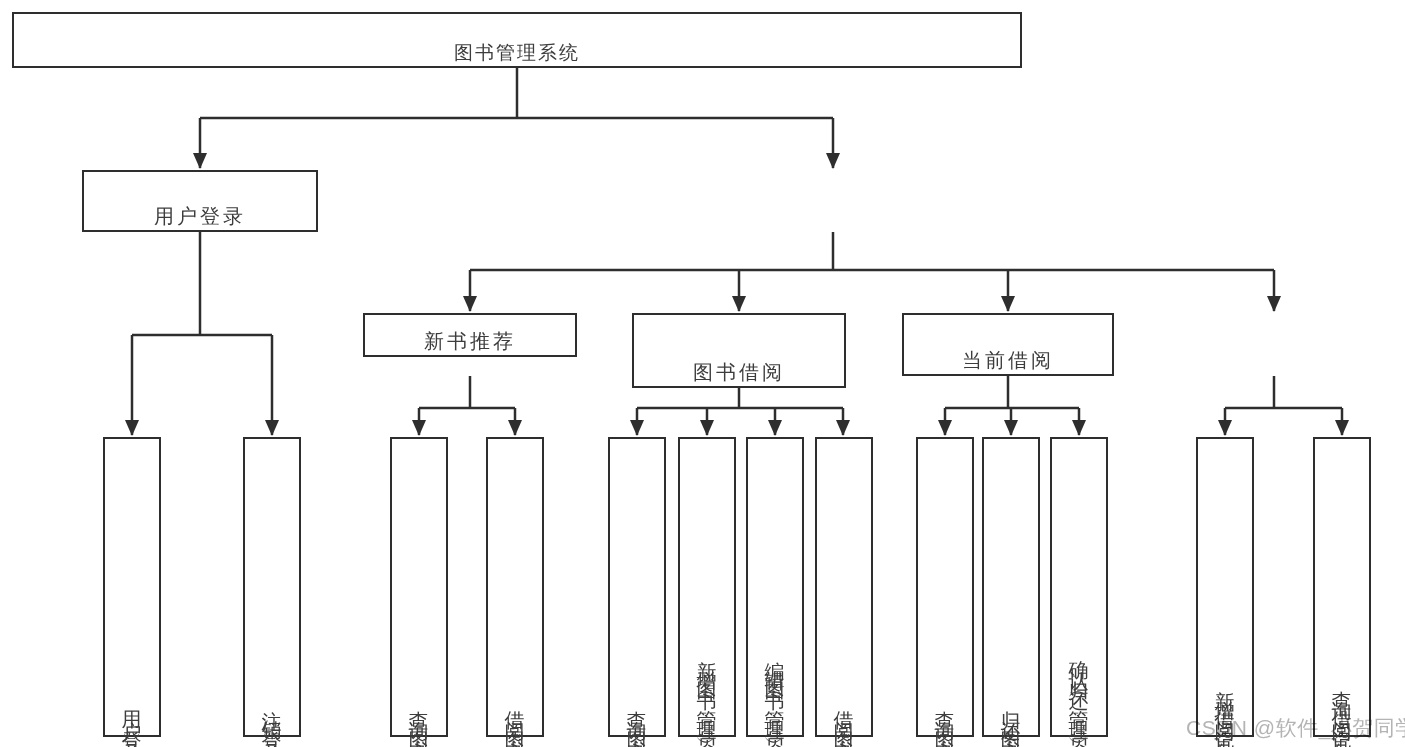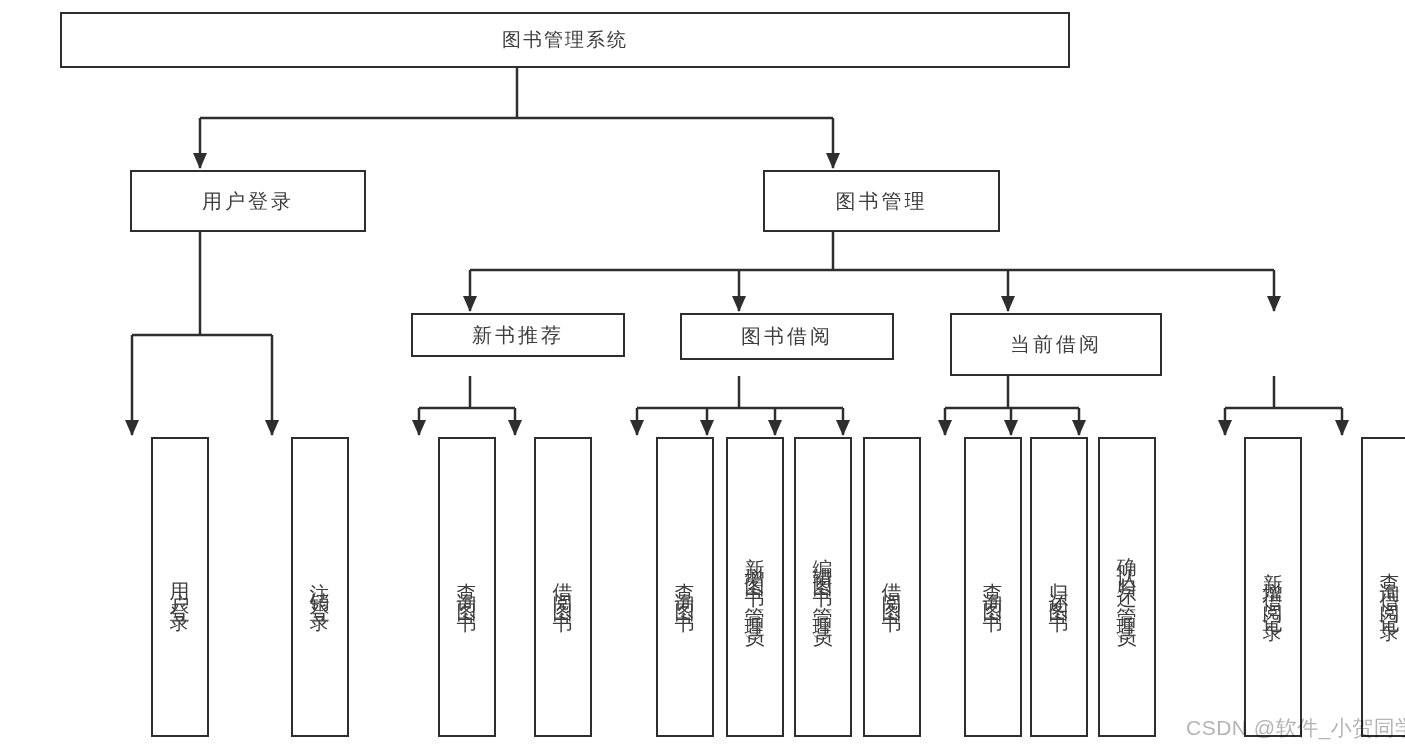--- a/index.html
+++ b/index.html
@@ -16,24 +16,23 @@
     left: 0; top: 0;
     width: 1405px; height: 747px;
     pointer-events: none;
   }
   .box {
     position: absolute;
     box-sizing: border-box;
     background: #ffffff;
     border: 2.5px solid #2e2e2e;
     display: flex;
-    align-items: center;
+    align-items: flex-end;
     justify-content: center;
     color: #3d3d3d;
-    margin-left: 48px;
   }
   .hbox span {
     font-size: 20px;
     letter-spacing: 3px;
     white-space: nowrap;
   }
   .hbox.root span { font-size: 19px; letter-spacing: 2px; }
   .vbox span {
     writing-mode: vertical-rl;
     text-orientation: mixed;
@@ -109,28 +108,25 @@
     </g>
   </svg>
 
   <div class="box hbox root" style="left:12px;top:12px;width:1010px;height:56px">
     <span>图书管理系统</span>
   </div>
 
   <div class="box hbox" style="left:82px;top:170px;width:236px;height:62px">
     <span>用户登录</span>
   </div>
-  <div class="box hbox" style="left:715px;top:170px;width:237px;height:62px">
-    <span>图书管理</span>
-  </div>
 
   <div class="box hbox" style="left:363px;top:313px;width:214px;height:44px">
     <span>新书推荐</span>
   </div>
-  <div class="box hbox" style="left:632px;top:313px;width:214px;height:47px">
+  <div class="box hbox" style="left:632px;top:313px;width:214px;height:75px">
     <span>图书借阅</span>
   </div>
   <div class="box hbox" style="left:902px;top:313px;width:212px;height:63px">
     <span>当前借阅</span>
   </div>
 
   <div class="box vbox" style="left:103px;top:437px;width:58px;height:300px">
     <span>用户登录</span>
   </div>
   <div class="box vbox" style="left:243px;top:437px;width:58px;height:300px">

